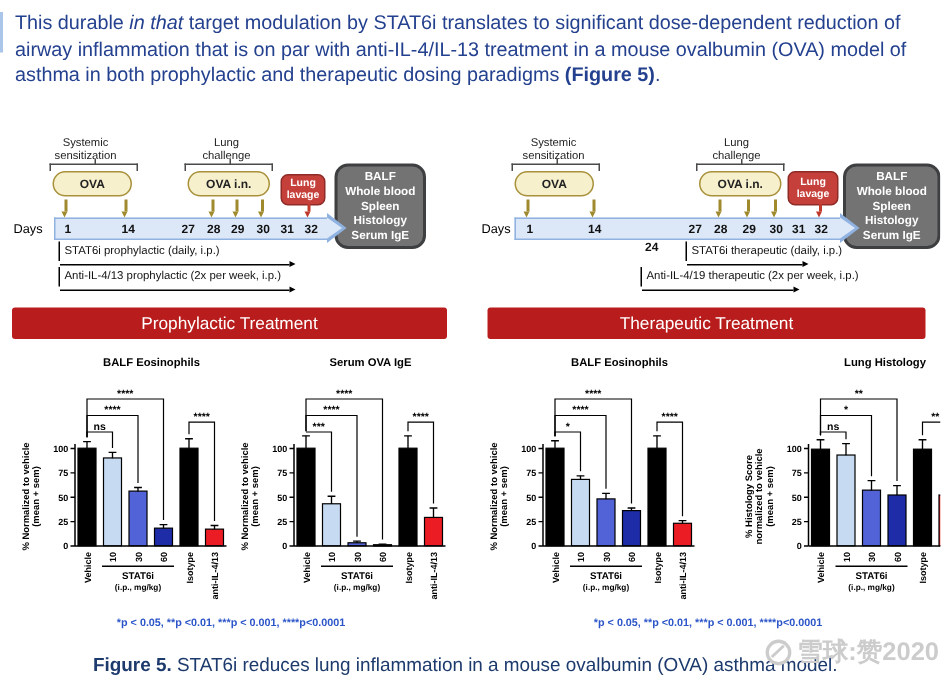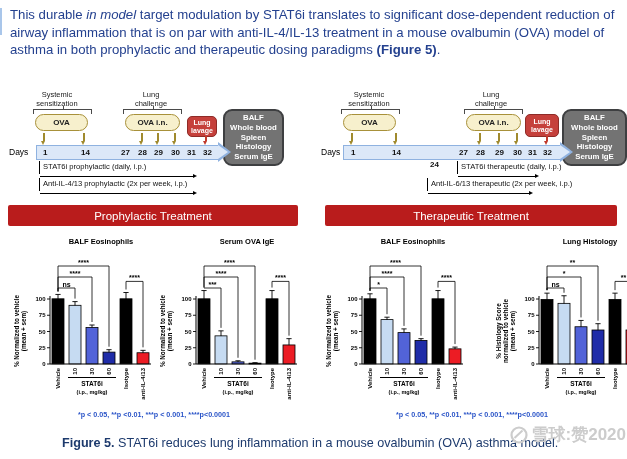--- a/index.html
+++ b/index.html
@@ -44,21 +44,21 @@
   .caption{position:absolute;left:62px;top:436px;font-size:12.6px;color:#1d3a6d;white-space:nowrap}
   .watermark{position:absolute;top:423px;right:1px;display:flex;align-items:center;gap:3px;color:#cccccc;font-size:17px;font-weight:bold}
 </style>
 </head>
 <body>
 
 <div class="page">
 
   <div class="edge-line"></div>
 
-  <div class="intro"><span>This durable </span><span class="it">in model</span><span> target modulation by STAT6i translates to significant dose-dependent reduction of airway inflammation that is on par with anti-IL-4/IL-13 treatment in a mouse ovalbumin (OVA) model of asthma in both prophylactic and therapeutic dosing paradigms </span><span class="bd">(Figure 5)</span><span>.</span></div>
+  <div class="intro"><span>This durable </span><span class="it">in that</span><span> target modulation by STAT6i translates to significant dose-dependent reduction of airway inflammation that is on par with anti-IL-4/IL-13 treatment in a mouse ovalbumin (OVA) model of asthma in both prophylactic and therapeutic dosing paradigms </span><span class="bd">(Figure 5)</span><span>.</span></div>
 
   <div class="tl" style="left:8px">
     <div class="tl-label" style="left:13px;width:72px">Systemic
 sensitization</div>
     <div class="bracket" style="left:25px;width:57px"></div>
     <div class="tl-label" style="left:107px;width:72px">Lung
 challenge</div>
     <div class="bracket" style="left:115px;width:57px"></div>
     <div class="pill" style="left:27px;width:51px">OVA</div>
     <div class="pill" style="left:117px;width:53px">OVA i.n.</div>
@@ -119,21 +119,21 @@
         <span class="day-num" style="left: 86px; margin-top: 12px;">24</span>
         <span class="day-num" style="left: 115px;">27</span>
         <span class="day-num" style="left: 132px;">28</span>
         <span class="day-num" style="left: 151px;">29</span>
         <span class="day-num" style="left: 169px;">30</span>
         <span class="day-num" style="left: 184px;">31</span>
         <span class="day-num" style="left: 199px;">32</span>
       </div>
     <div class="treat" style="left:137px;top:73px">STAT6i therapeutic (daily, i.p.)</div>
     <div class="harrow" style="left:138px;top:88px;width:77px"></div>
-    <div class="treat" style="left:107px;top:90px">Anti-IL-6/13 therapeutic (2x per week, i.p.)</div>
+    <div class="treat" style="left:107px;top:90px">Anti-IL-4/19 therapeutic (2x per week, i.p.)</div>
     <div class="harrow" style="left:108px;top:105px;width:101px"></div>
   <span class="varrow arr-ova" style="left: 31px;"></span>
       <span class="varrow arr-ova" style="left: 75px;"></span>
       <span class="varrow arr-ova" style="left: 159px;"></span>
       <span class="varrow arr-ova" style="left: 178px;"></span>
       <span class="varrow arr-ova" style="left: 196px;"></span>
       <span class="varrow arr-lav" style="left: 226px;"></span>
     </div>
 
   <div class="panel-header" style="left:8px;width:290px">Prophylactic Treatment</div>

